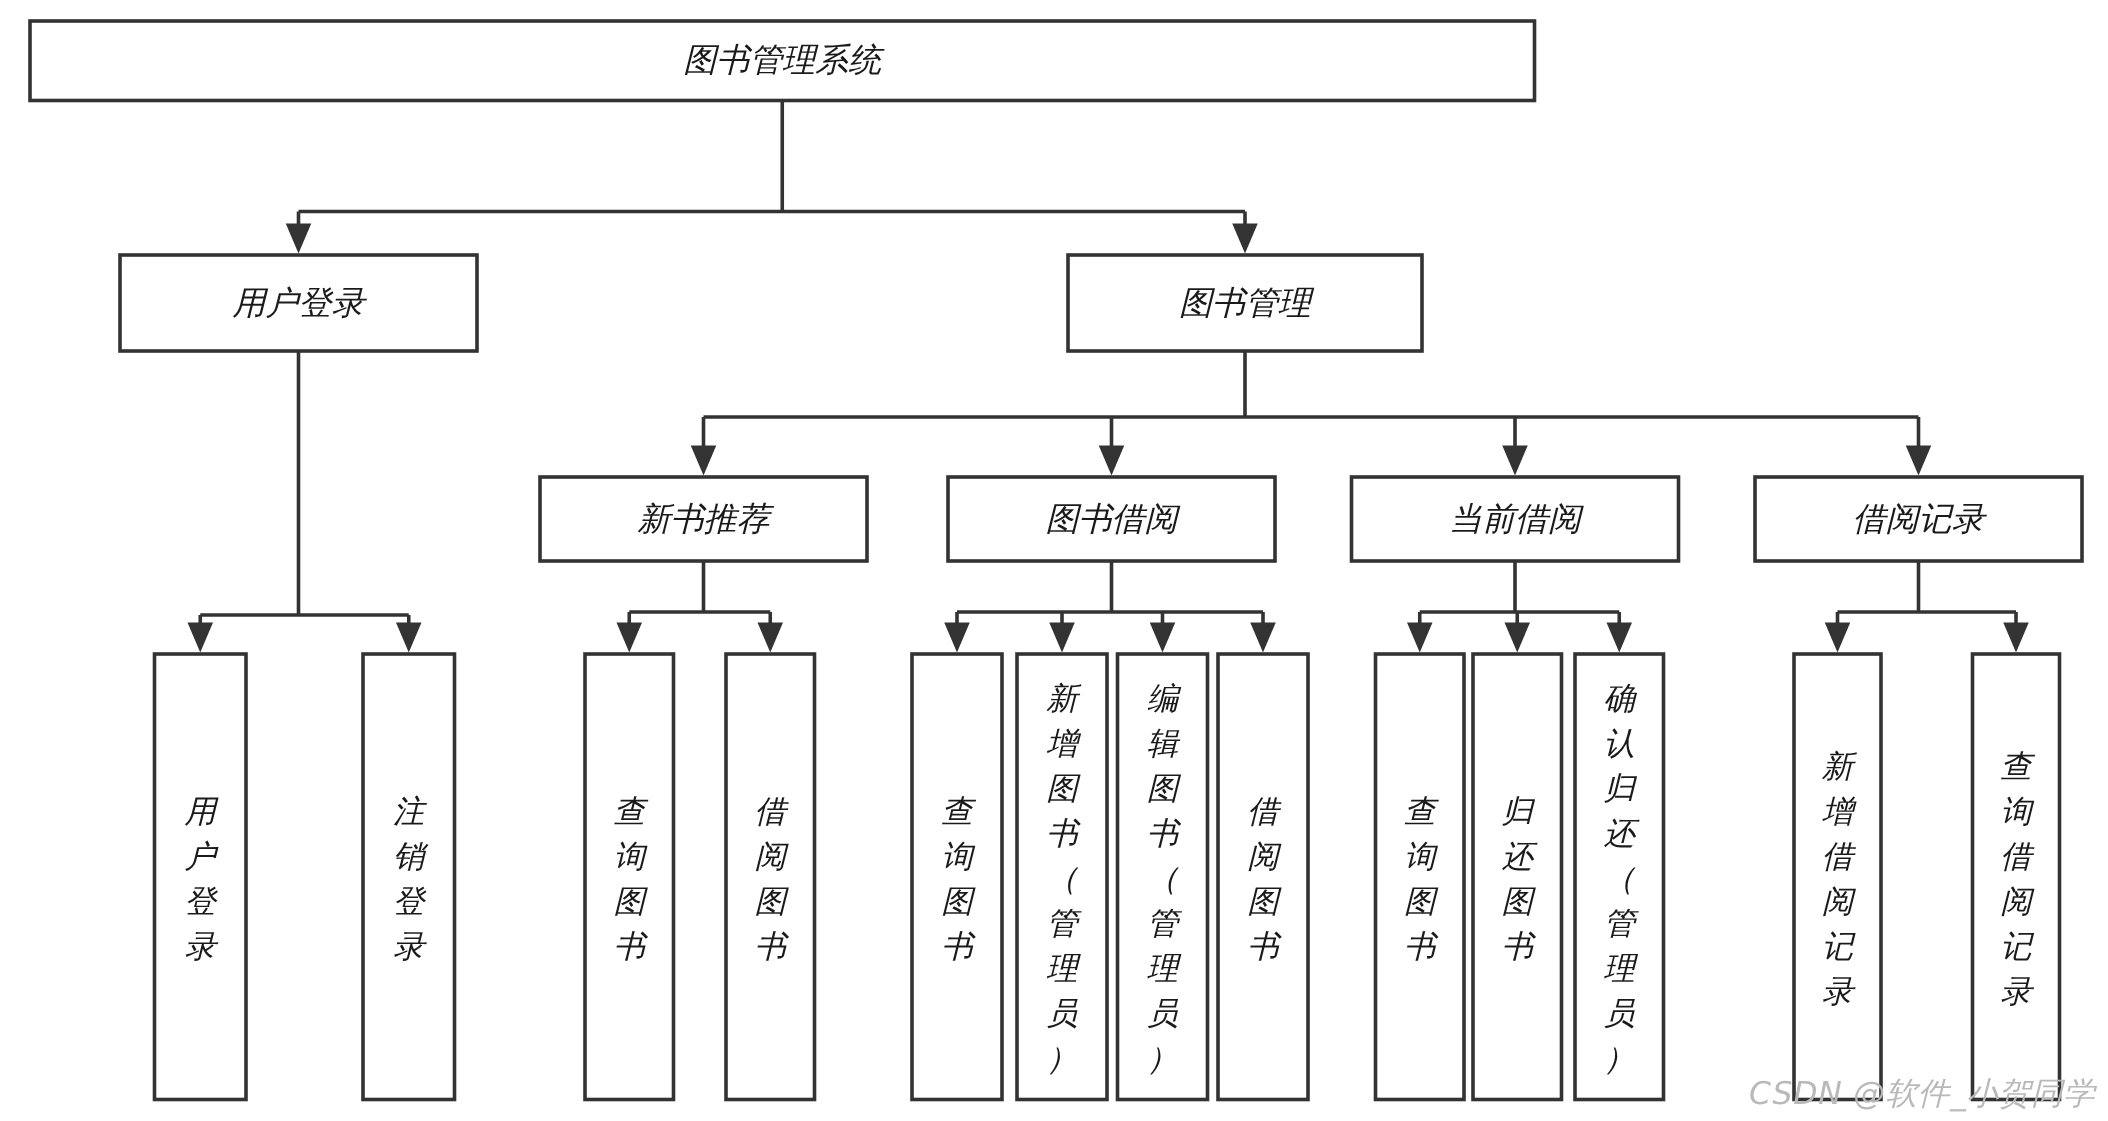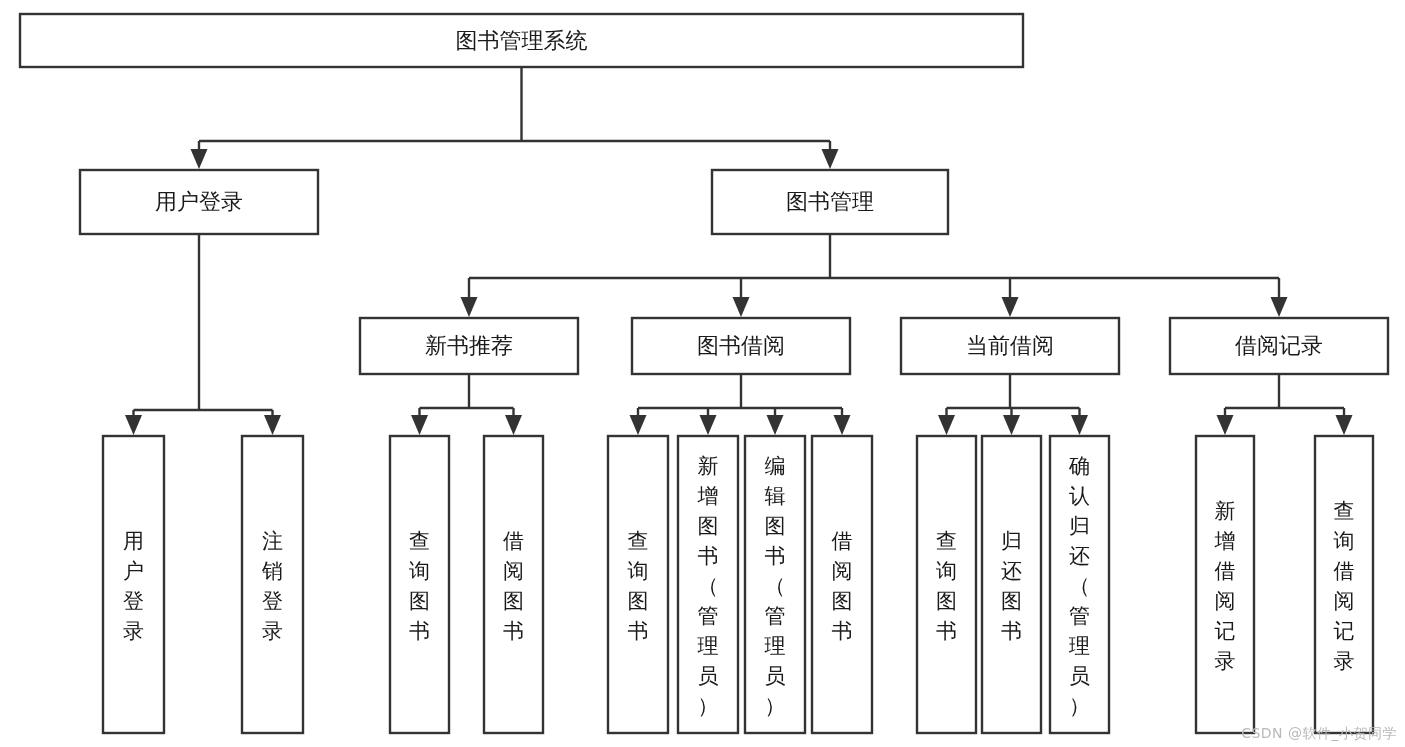--- a/index.html
+++ b/index.html
@@ -12,20 +12,21 @@
     width: 1405px;
     height: 747px;
     overflow: hidden;
     font-family: "DejaVu Sans", "Liberation Sans", sans-serif;
   }
   #diagram-root {
     position: relative;
     width: 1405px;
     height: 747px;
     background: #ffffff;
+    font-style: italic;
   }
   svg#tree-svg {
     position: absolute;
     left: 0;
     top: 0;
     width: 1405px;
     height: 747px;
     display: block;
   }
   .node-rect {
@@ -54,21 +55,21 @@
     fill: #1a1a1a;
     font-family: "DejaVu Sans", "Liberation Sans", sans-serif;
     font-size: 21px;
     text-anchor: middle;
   }
   .watermark {
     position: absolute;
     right: 8px;
     bottom: 4px;
     color: #b9b9b9;
-    font-size: 14px;
+    font-size: 21px;
     font-family: "DejaVu Sans", "Liberation Sans", sans-serif;
     letter-spacing: 0.5px;
     white-space: nowrap;
     user-select: none;
   }
 </style>
 </head>
 <body>
 
 <div id="diagram-root">

